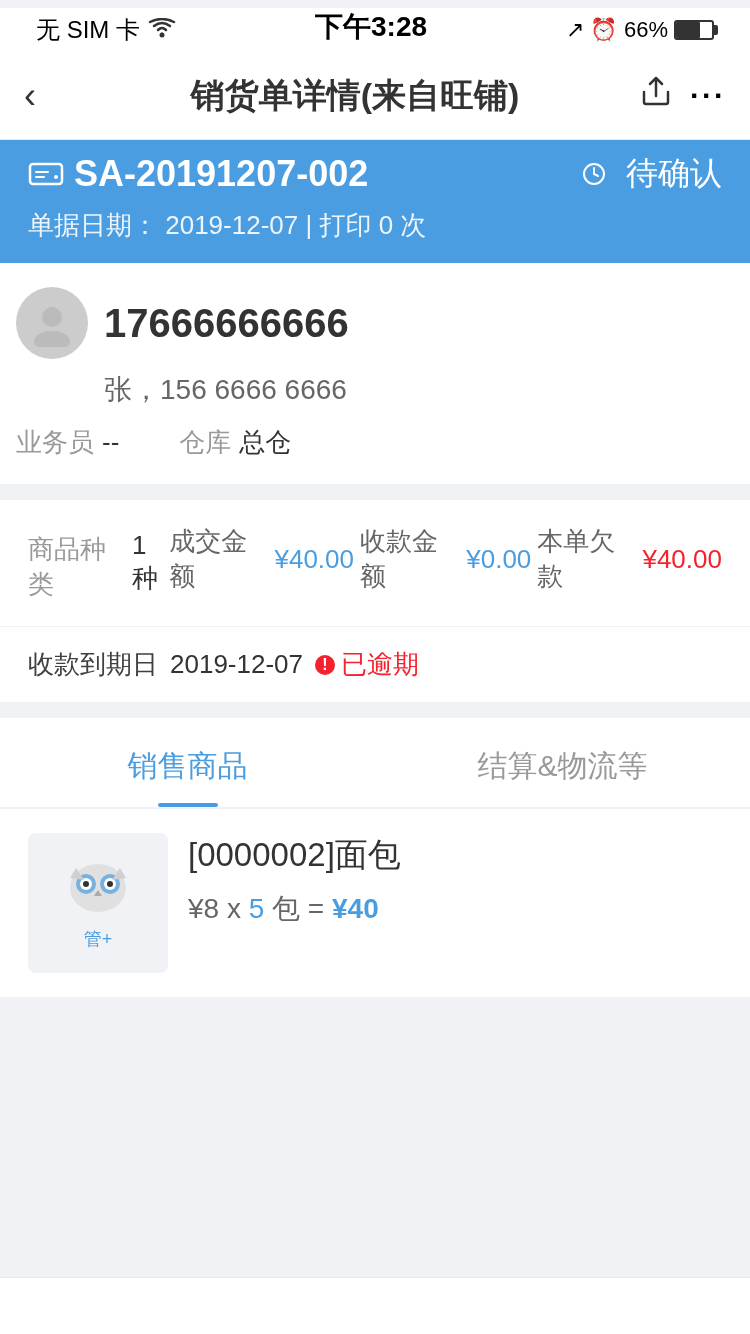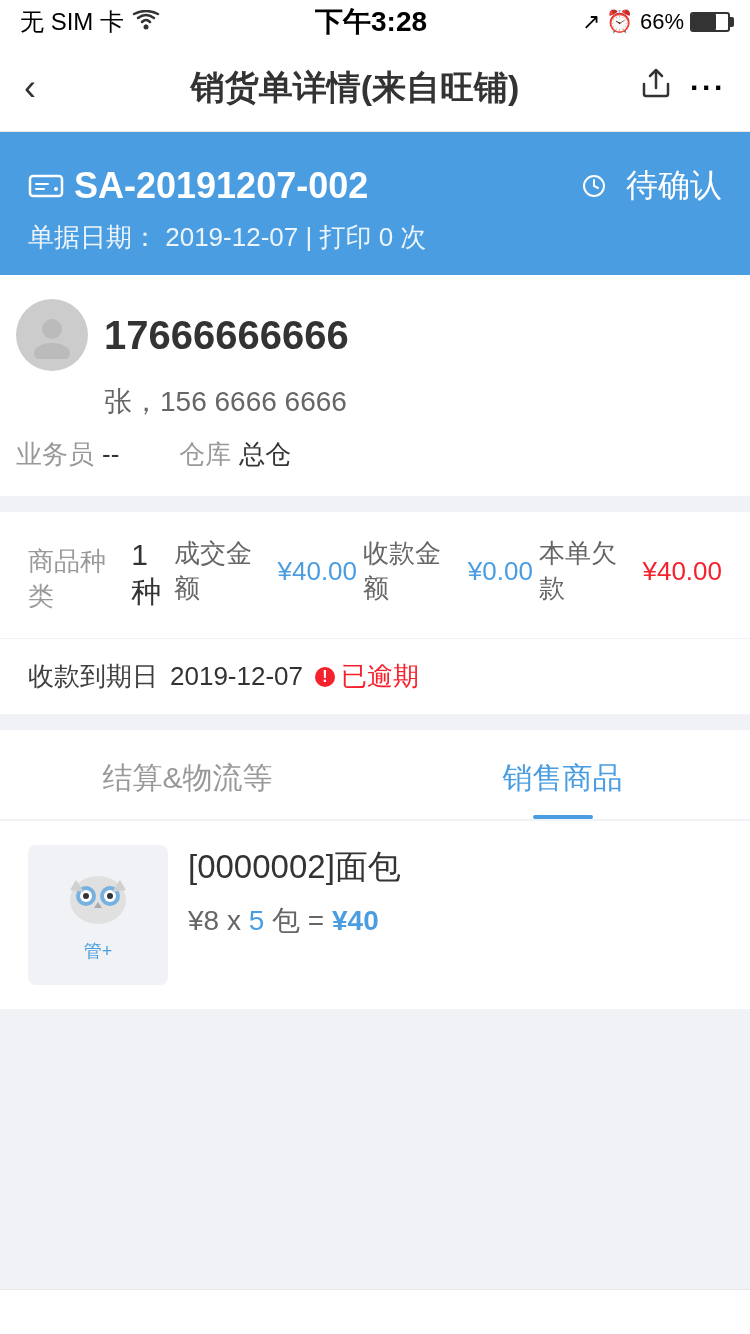--- a/index.html
+++ b/index.html
@@ -11,25 +11,25 @@
       min-height: 1334px;
       overflow-x: hidden;
       font-size: 28px;
     }
 
     
     .status-bar {
       background: #fff;
       height: 44px;
       display: flex;
-      align-items: center;
       justify-content: space-between;
-      padding: 0 20px;
+      padding: 0 36px;
       font-size: 26px;
       font-weight: 500;
+      margin-top: 8px;
     }
     .status-left {
       display: flex;
       align-items: center;
       gap: 8px;
       font-size: 24px;
     }
     .status-center {
       font-size: 28px;
       font-weight: 600;
@@ -94,21 +94,21 @@
       display: flex;
       align-items: center;
       gap: 16px;
       width: 100px;
       justify-content: flex-end;
     }
 
     
     .order-banner {
       background: #4a9de0;
-      padding: 32px 28px 20px;
+      padding: 12px 28px 20px;
     }
     .order-id-row {
       display: flex;
       align-items: center;
       justify-content: space-between;
       margin-bottom: 12px;
     }
     .order-id {
       font-size: 36px;
       font-weight: 700;
@@ -204,21 +204,21 @@
       gap: 8px;
       font-size: 26px;
       color: #666;
     }
     .summary-label {
       color: #999;
       margin-top: 8px;
     }
     .summary-count {
       color: #333;
-      font-size: 30px;
+      font-size: 26px;
     }
     .summary-right {
       display: flex;
       flex-direction: row;
       align-items: flex-end;
       gap: 6px;
     }
     .amount-row {
       display: flex;
       align-items: center;
@@ -483,25 +483,25 @@
 <div class="due-section">
   <span class="due-label">收款到期日</span>
   <span class="due-date">2019-12-07</span>
   <div class="overdue-badge">
     <div class="overdue-dot">!</div>
     <span>已逾期</span>
   </div>
 </div>
 
 <div class="tabs-section">
+  <div class="tab-item active">
+    <span>销售商品</span>
+  </div>
   <div class="tab-item">
     <span>结算&amp;物流等</span>
-  </div>
-  <div class="tab-item active">
-    <span>销售商品</span>
   </div>
 </div>
 
 <div class="product-section">
   <div class="product-item">
     <div class="product-thumb">
       <div class="product-thumb-inner">
         <svg width="80" height="60" viewBox="0 0 80 60" fill="none">
 
           <ellipse cx="40" cy="32" rx="28" ry="24" fill="#e0e0e0"></ellipse>

